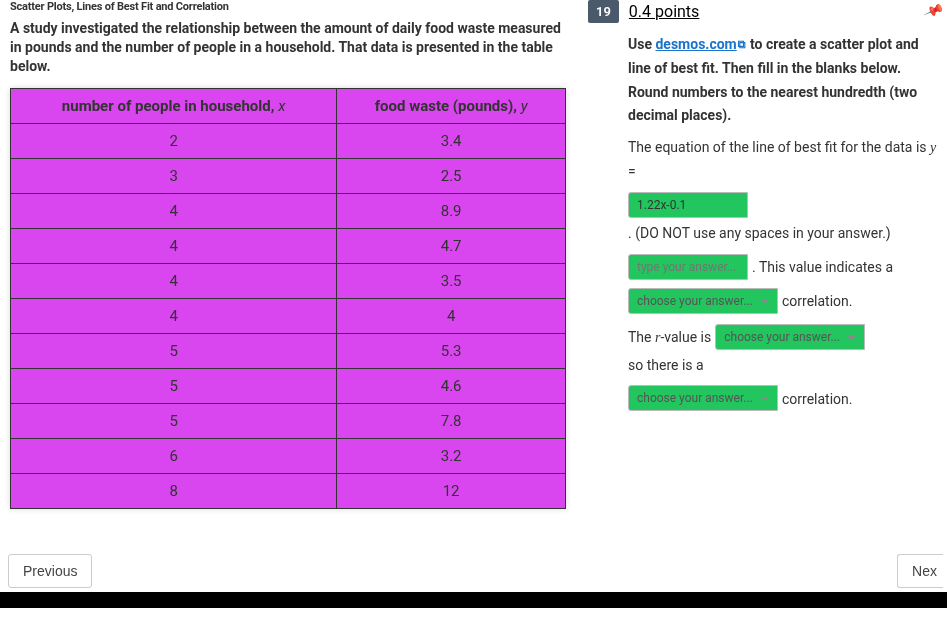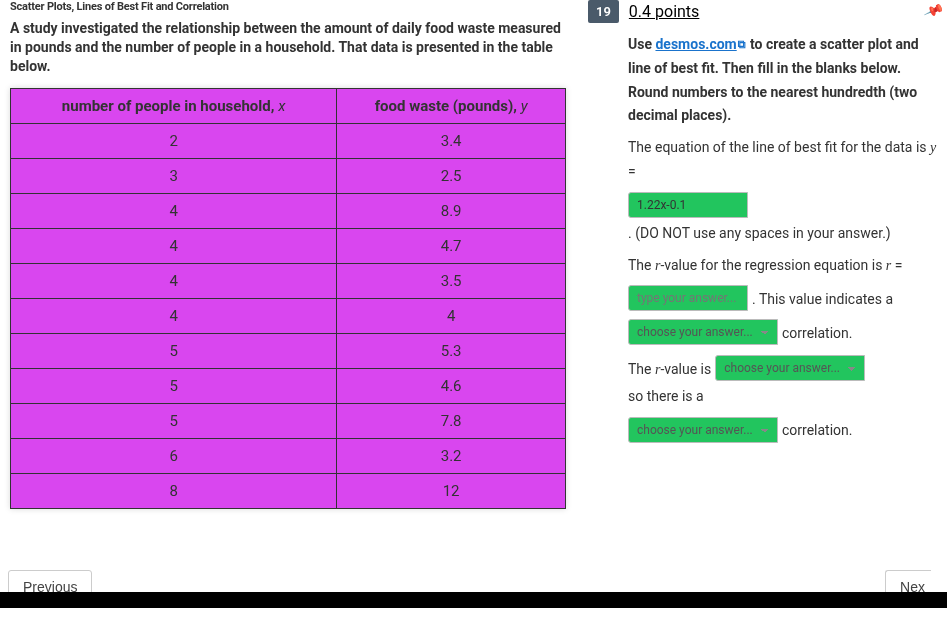--- a/index.html
+++ b/index.html
@@ -127,24 +127,24 @@
     background-image: linear-gradient(45deg, transparent 50%, #888 50%), linear-gradient(135deg, #888 50%, transparent 50%);
     background-position: calc(100% - 12px) 11px, calc(100% - 8px) 11px;
     background-size: 4px 4px, 4px 4px;
     background-repeat: no-repeat;
     width: 150px;
   }
   .inline-row { display: flex; align-items: flex-end; flex-wrap: wrap; gap: 4px 4px; margin-bottom: 8px;}
   .nav-footer {
     position: absolute;
     left: 0; right: 0;
-    bottom: 16px;
+    bottom: 32px;
     display: flex;
     justify-content: space-between;
-    padding: 0 16px 0 8px;
+    padding: 0 4px 0 8px;
   }
   .nav-btn {
     border: 1px solid #ccc;
     background: #fff;
     color: #444;
     padding: 8px 14px;
     font-size: 14px;
     border-radius: 3px;
     cursor: pointer;
   }
@@ -243,23 +243,20 @@
       </p>
 
       <div class="inline-row">
         <span><span>The equation of the line of best fit for the data is </span><span class="math-i">y</span><span> = </span></span>
       </div>
       <div class="inline-row">
         <input class="answer-input filled" value="1.22x-0.1" style="">
         <span>. (DO NOT use any spaces in your answer.)</span>
       </div>
 
-      <div class="inline-row" style="margin-top:6px">
-        <span><span>The </span><span class="math-i">r</span><span>-value for the regression equation is </span><span class="math-i">r</span><span> = </span></span>
-      </div>
       <div class="inline-row">
         <input class="answer-input" placeholder="type your answer..." style="">
         <span>. This value indicates a</span>
       </div>
       <div class="inline-row">
         <select class="answer-select">
           <option>choose your answer...</option>
         </select>
         <span>correlation.</span>
       </div>

